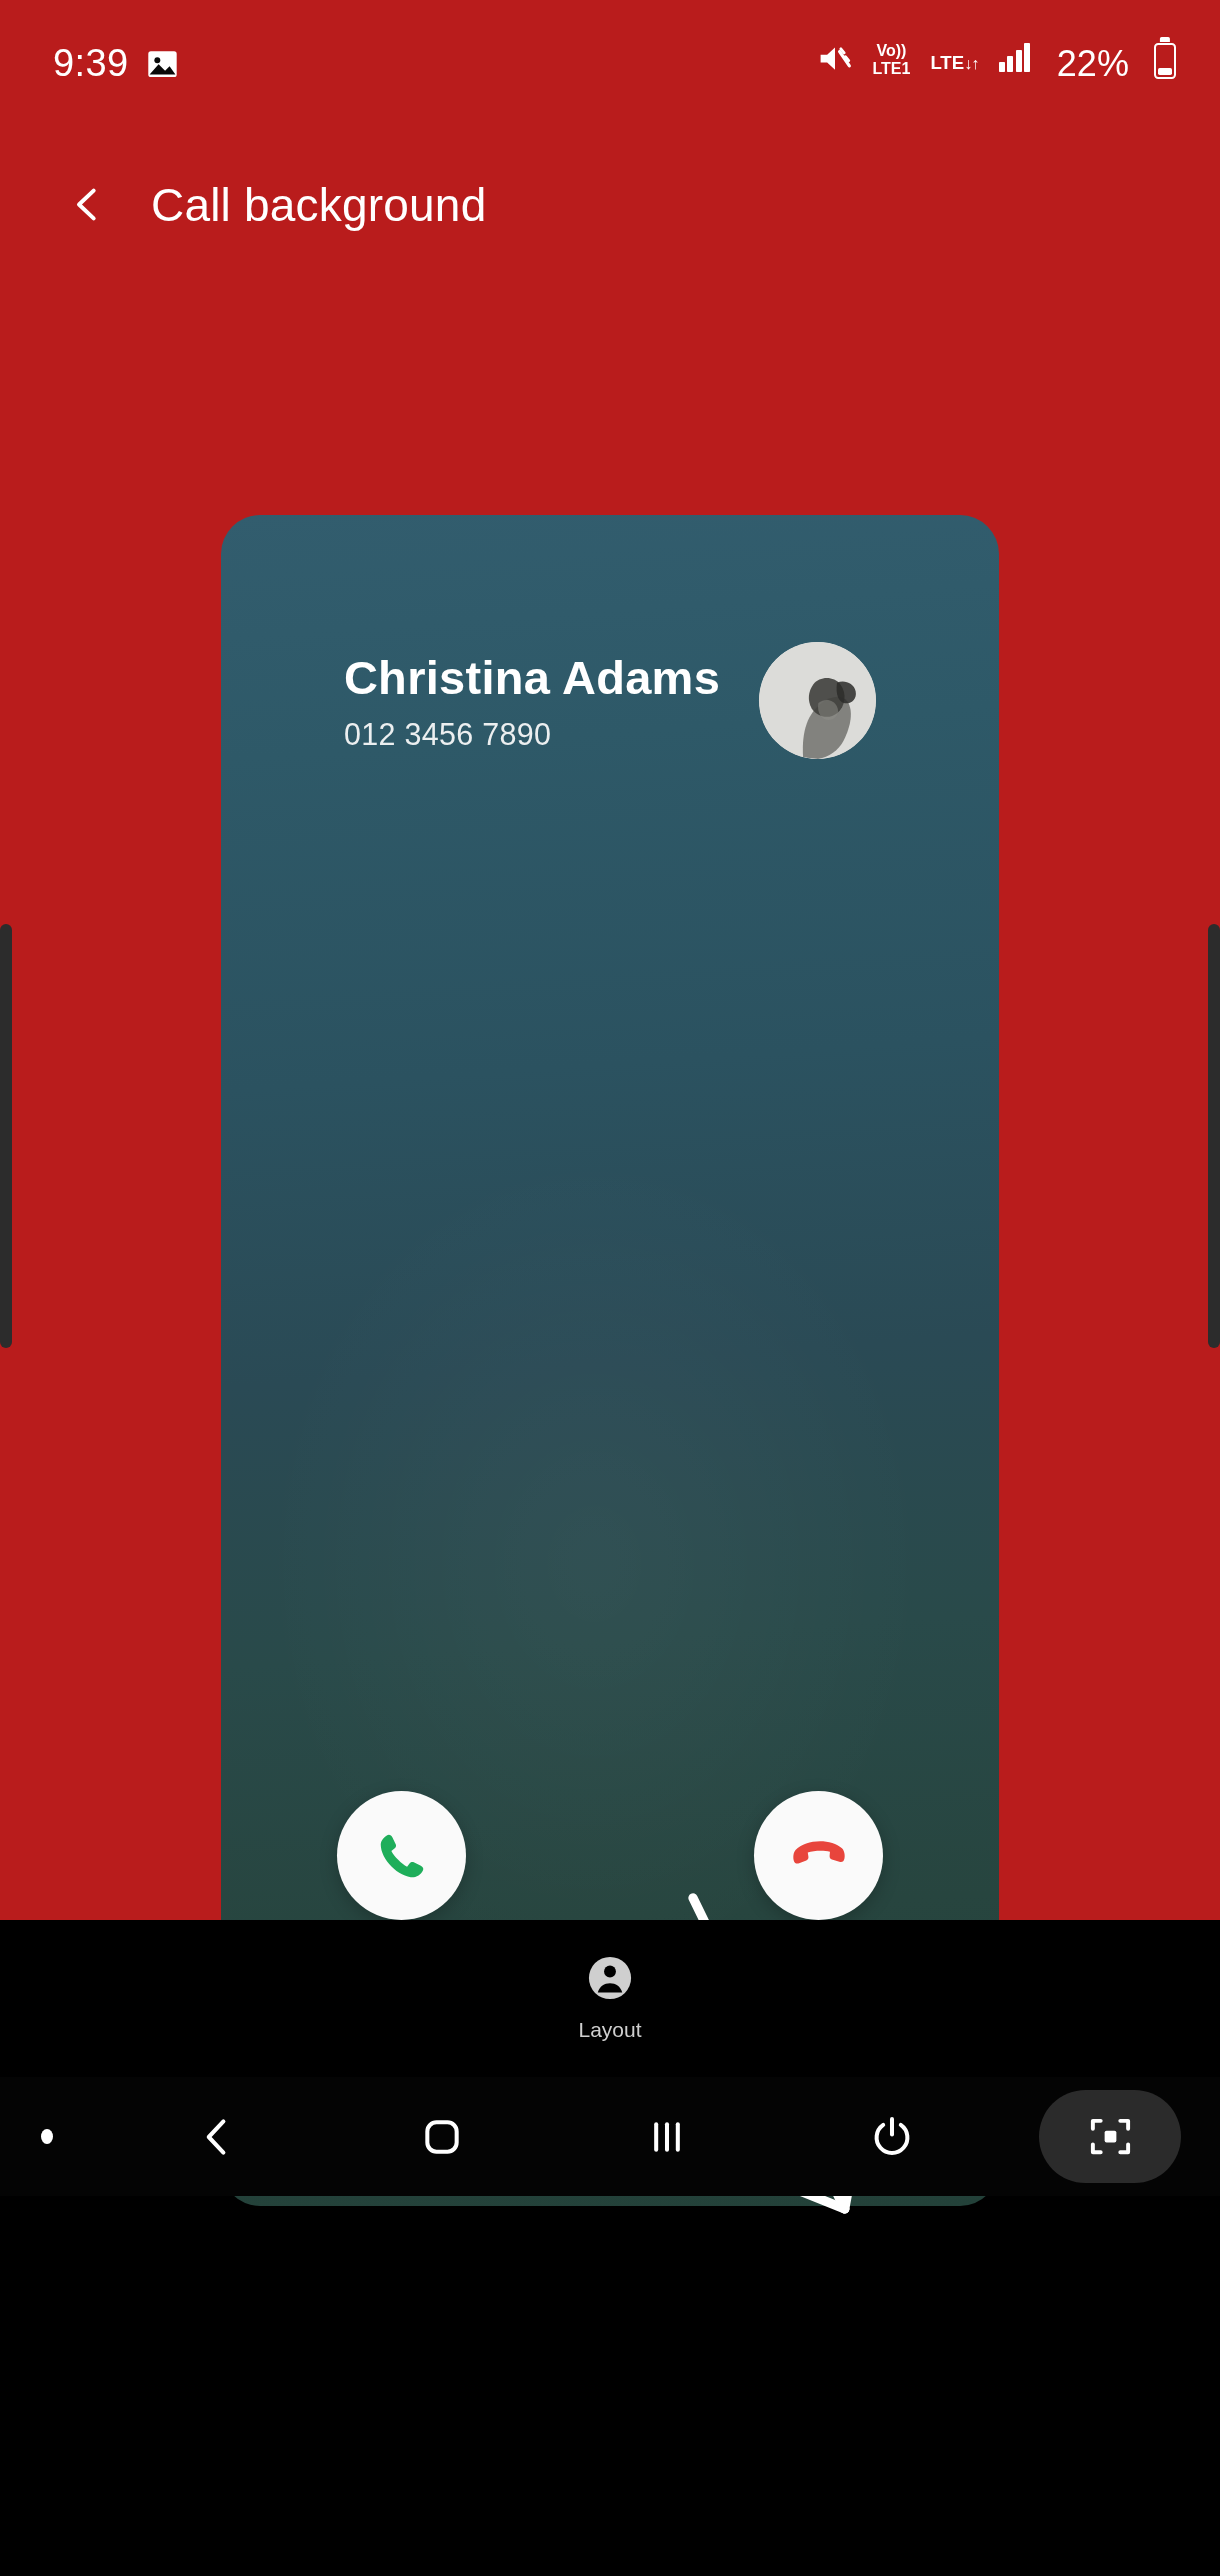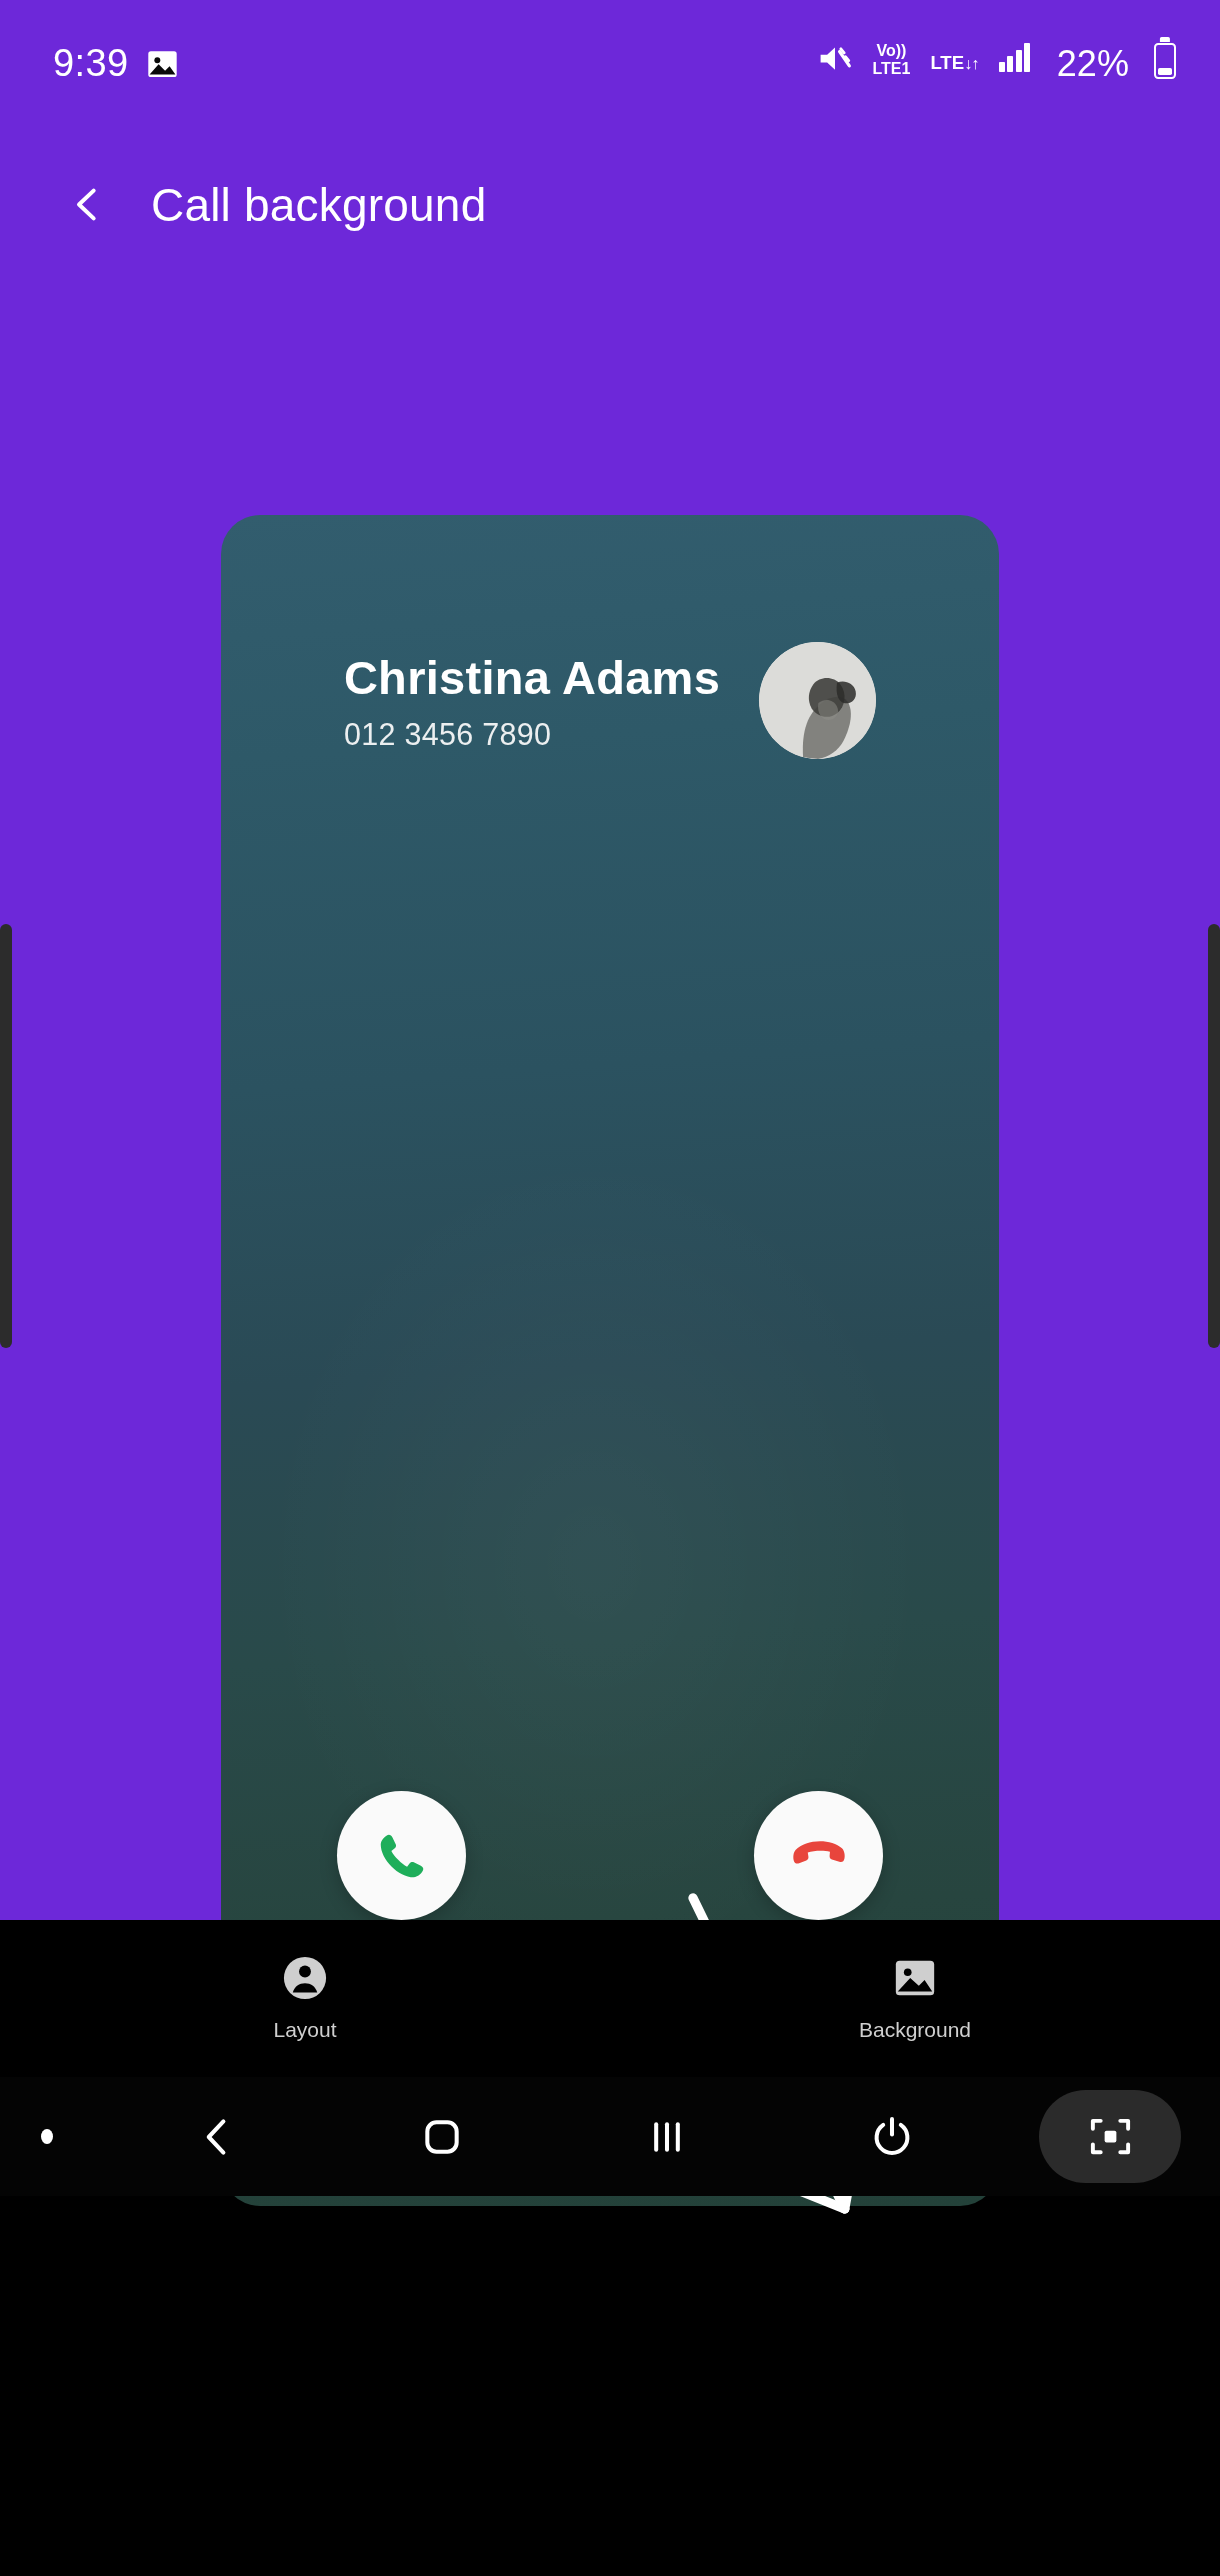--- a/index.html
+++ b/index.html
@@ -2,21 +2,21 @@
 <html style="font-size:13.6px"><head>
 <meta charset="utf-8">
 <style>
   * { margin:0; padding:0; box-sizing:border-box; }
   html, body {
     width:1220px; height:2576px;
     background:#000;
     font-family:"Liberation Sans", sans-serif;
     overflow:hidden;
   }
-  .screen { position:relative; width:1220px; height:2196px; background:#6d28d9; }
+  .screen { position:relative; width:1220px; height:2196px; background:#b91c1c; }
 
   
   .statusbar {
     position:absolute; top:0; left:0; width:1220px; height:127px;
     display:flex; align-items:center; justify-content:space-between;
     padding:0 44px 0 53px;
   }
   .sb-left { display:flex; align-items:center; gap:18.6px; }
   .sb-time { color:#fff; font-size:38px; font-weight:400; letter-spacing:0.4px; }
   .gallery-ic { width:31px; height:28px; }
@@ -242,30 +242,20 @@
     <div class="tab">
       <span class="tab-ic">
         <svg viewBox="0 0 24 24">
           <circle cx="12" cy="12" r="11" fill="#cfcfcf"></circle>
           <circle cx="12" cy="8.6" r="3.1" fill="#000"></circle>
           <path d="M5.6 19.6 C6.6 16.4 9 14.8 12 14.8 C15 14.8 17.4 16.4 18.4 19.6 Z" fill="#000"></path>
         </svg>
       </span>
       <span class="tab-label">Layout</span>
     </div>
-    <div class="tab">
-      <span class="tab-ic">
-        <svg viewBox="0 0 24 24">
-          <rect x="2" y="3" width="20" height="18" rx="2" fill="#cfcfcf"></rect>
-          <circle cx="8.2" cy="9" r="2" fill="#000"></circle>
-          <path d="M3 19 L9.5 12 L14 16 L17 13 L21 19 Z" fill="#000"></path>
-        </svg>
-      </span>
-      <span class="tab-label">Background</span>
-    </div>
   </div>
 
   <div class="navbar">
     <div class="nav-dot"></div>
     <div class="nav-items">
       <div class="nav-btn">
         <svg viewBox="0 0 24 24">
           <path d="M15.5 3.5 L7.5 12 L15.5 20.5" fill="none" stroke="#fff" stroke-width="2.2" stroke-linecap="round" stroke-linejoin="round"></path>
         </svg>
       </div>

